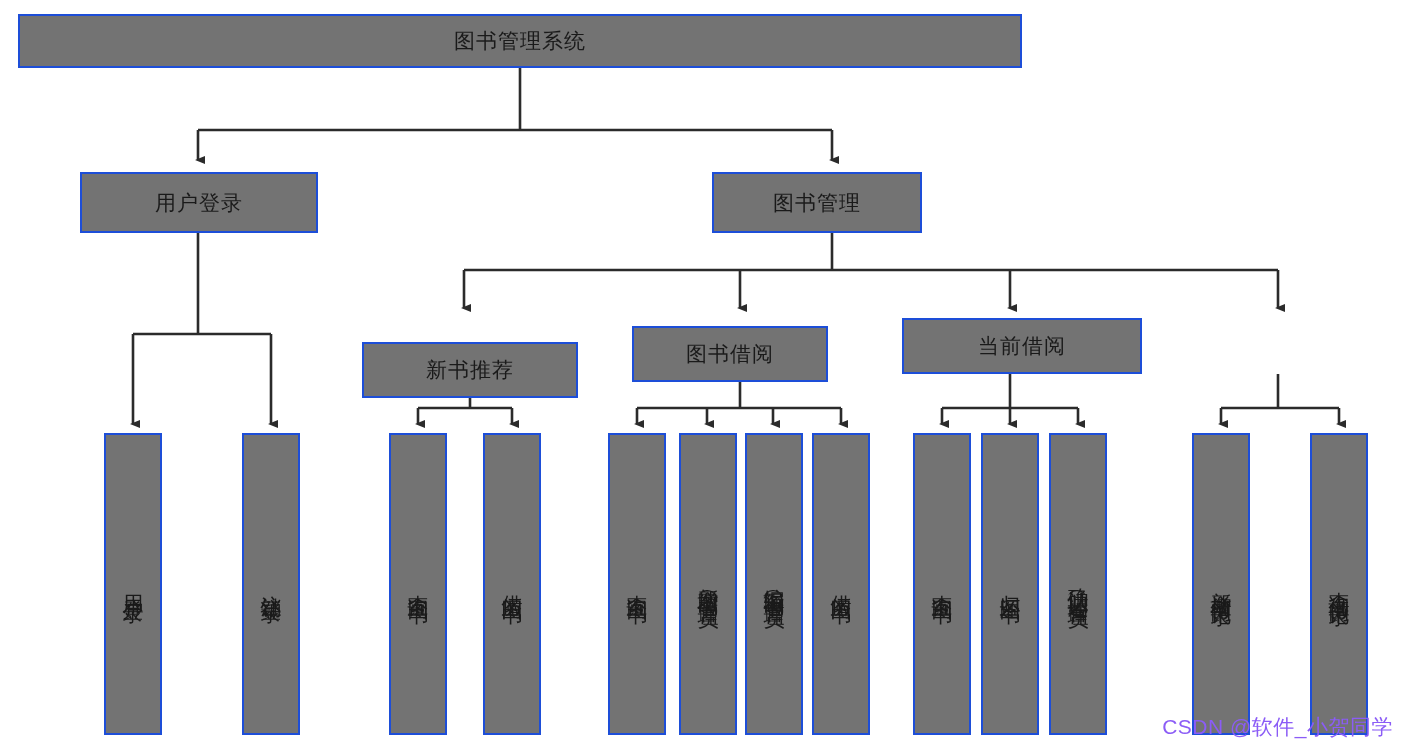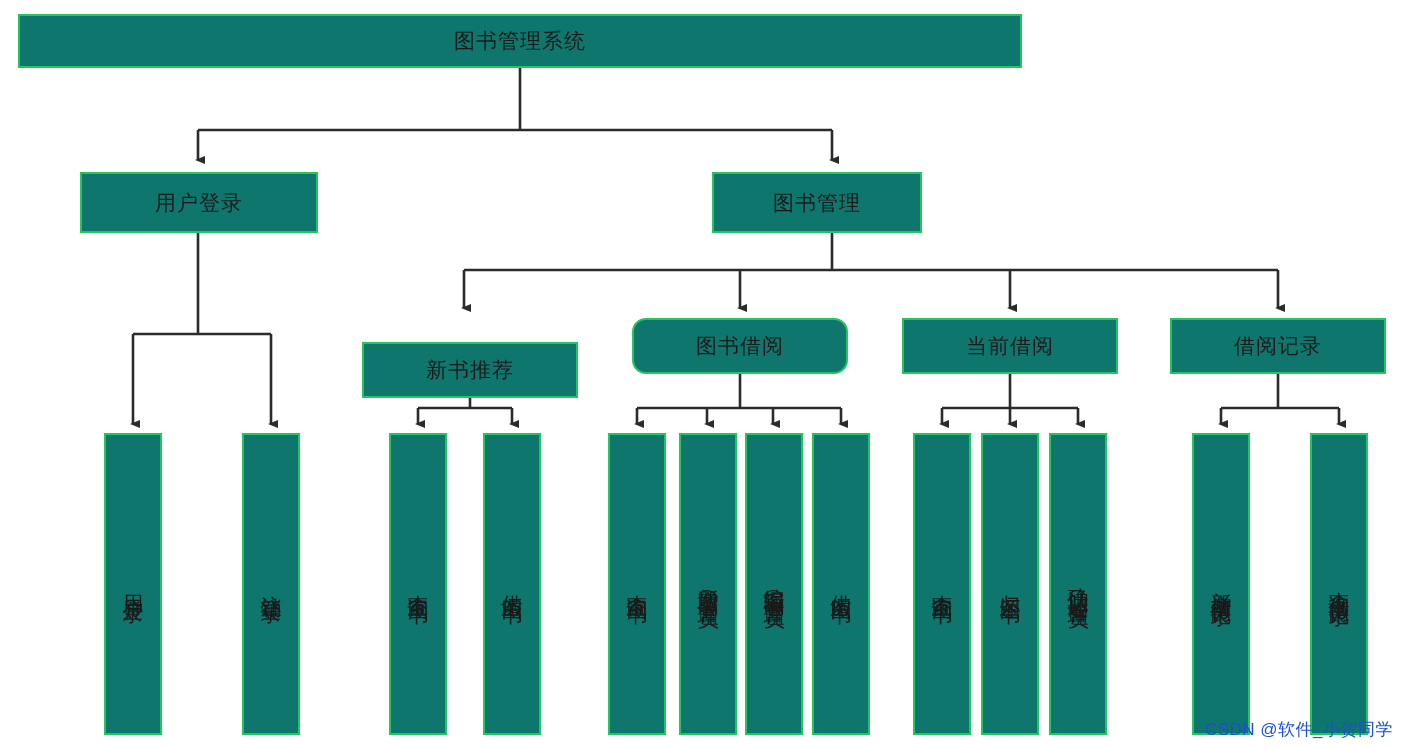--- a/index.html
+++ b/index.html
@@ -7,22 +7,22 @@
     width:1405px;height:747px;
     background:#ffffff;
     font-family:"Liberation Sans","DejaVu Sans",sans-serif;
     overflow:hidden;
     position:relative;
   }
   #diagram{position:absolute;left:0;top:0;width:1405px;height:747px;}
   .node{
     position:absolute;
     box-sizing:border-box;
-    border:2px solid #22c55e;
-    background:#0f766e;
+    border:2px solid #1d4ed8;
+    background:#737373;
     display:flex;
     align-items:center;
     justify-content:center;
     color:#1a1a1a;
   }
   .node.horiz{font-size:21px;letter-spacing:1px;}
   .node.vert{
     writing-mode:vertical-rl;
     text-orientation:upright;
     font-size:21px;
@@ -33,22 +33,22 @@
     white-space:nowrap;
   }
   .node.vert .vtext{
     writing-mode:vertical-rl;
     text-orientation:upright;
   }
   #watermark{
     position:absolute;
     right:12px;
     bottom:6px;
-    font-size:17px;
-    color:#1d4ed8;
+    font-size:21px;
+    color:#8b5cf6;
     letter-spacing:0.5px;
     white-space:nowrap;
   }
   svg{position:absolute;left:0;top:0;pointer-events:none;}
 </style>
 </head>
 <body>
 
 <div id="diagram">
 
@@ -111,31 +111,28 @@
   </div>
 
   <div class="node horiz" style="left:712px;top:172px;width:210px;height:61px;">
     <span>图书管理</span>
   </div>
 
   <div class="node horiz" style="left:362px;top:318px;width:216px;height:56px;margin-top:24px;">
     <span>新书推荐</span>
   </div>
 
-  <div class="node horiz" style="left:632px;top:318px;width:216px;height:56px;border-radius:14px;">
+  <div class="node horiz" style="left:632px;top:326px;width:196px;height:56px;">
     <span>图书借阅</span>
   </div>
 
-  <div class="node horiz" style="left:902px;top:318px;width:216px;height:56px;">
+  <div class="node horiz" style="left:902px;top:318px;width:240px;height:56px;">
     <span>当前借阅</span>
   </div>
 
-  <div class="node horiz" style="left:1170px;top:318px;width:216px;height:56px;">
-    <span>借阅记录</span>
-  </div>
 
   <div class="node vert" style="left:104px;top:433px;width:58px;height:302px;">
     <span class="vtext">用户登录</span>
   </div>
 
   <div class="node vert" style="left:242px;top:433px;width:58px;height:302px;">
     <span class="vtext">注销登录</span>
   </div>
 
   <div class="node vert" style="left:389px;top:433px;width:58px;height:302px;">

